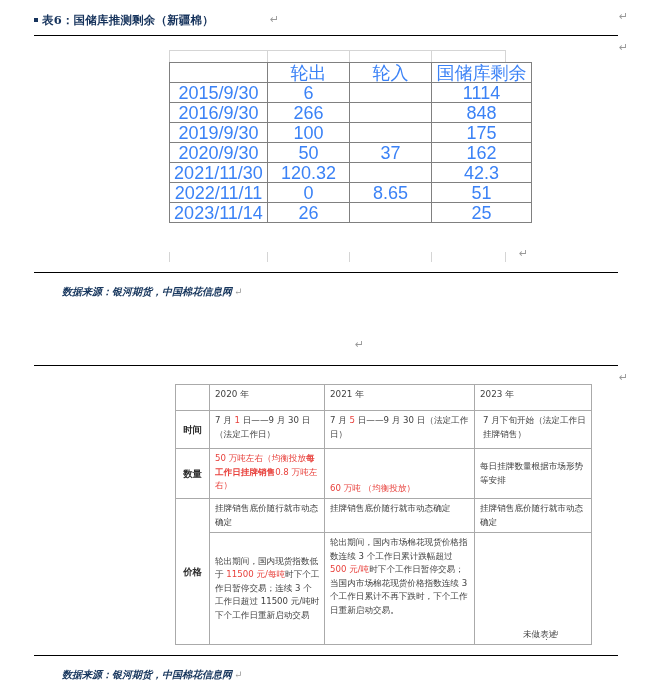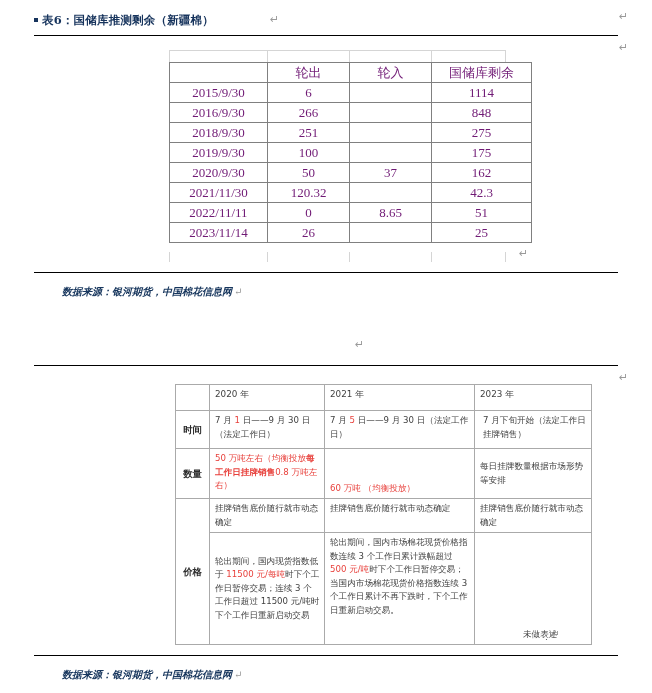--- a/index.html
+++ b/index.html
@@ -71,23 +71,23 @@
   .source .ret { color: #9a9a9a; font-style: normal; font-weight: normal; margin-left: 2px; }
 
   
   .t6-wrap {
     position: absolute;
     left: 169px;
     top: 50px;
   }
   table.t6 {
     border-collapse: collapse;
-    font-family: Liberation Serif, serif;
-    font-size: 13px;
-    color: #701a75;
+    font-family: Liberation Sans, sans-serif;
+    font-size: 18px;
+    color: #3b82f6;
   }
   table.t6 td, table.t6 th {
     border: 1px solid #808080;
     text-align: center;
     font-weight: normal;
     height: 20px;
     line-height: 18px;
     padding: 0 4px;
     white-space: nowrap;
   }
@@ -192,26 +192,20 @@
           <td>2015/9/30</td>
           <td>6</td>
           <td></td>
           <td>1114</td>
         </tr>
         <tr>
           <td>2016/9/30</td>
           <td>266</td>
           <td></td>
           <td>848</td>
-        </tr>
-        <tr>
-          <td>2018/9/30</td>
-          <td>251</td>
-          <td></td>
-          <td>275</td>
         </tr>
         <tr>
           <td>2019/9/30</td>
           <td>100</td>
           <td></td>
           <td>175</td>
         </tr>
         <tr>
           <td>2020/9/30</td>
           <td>50</td>

